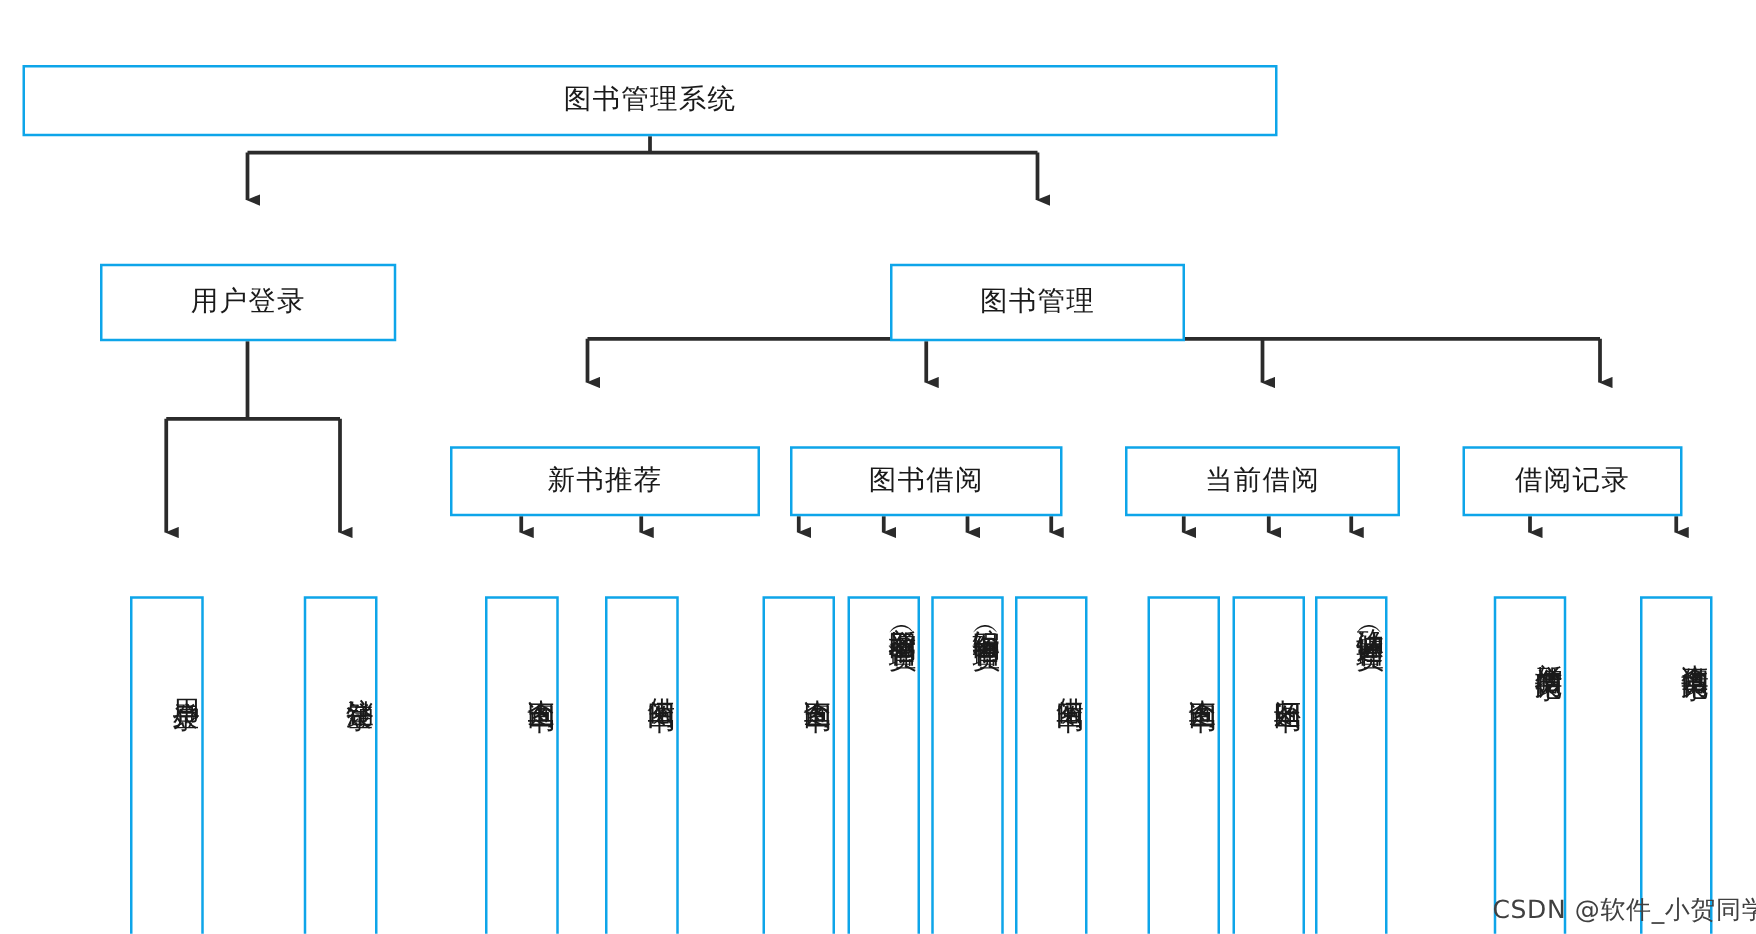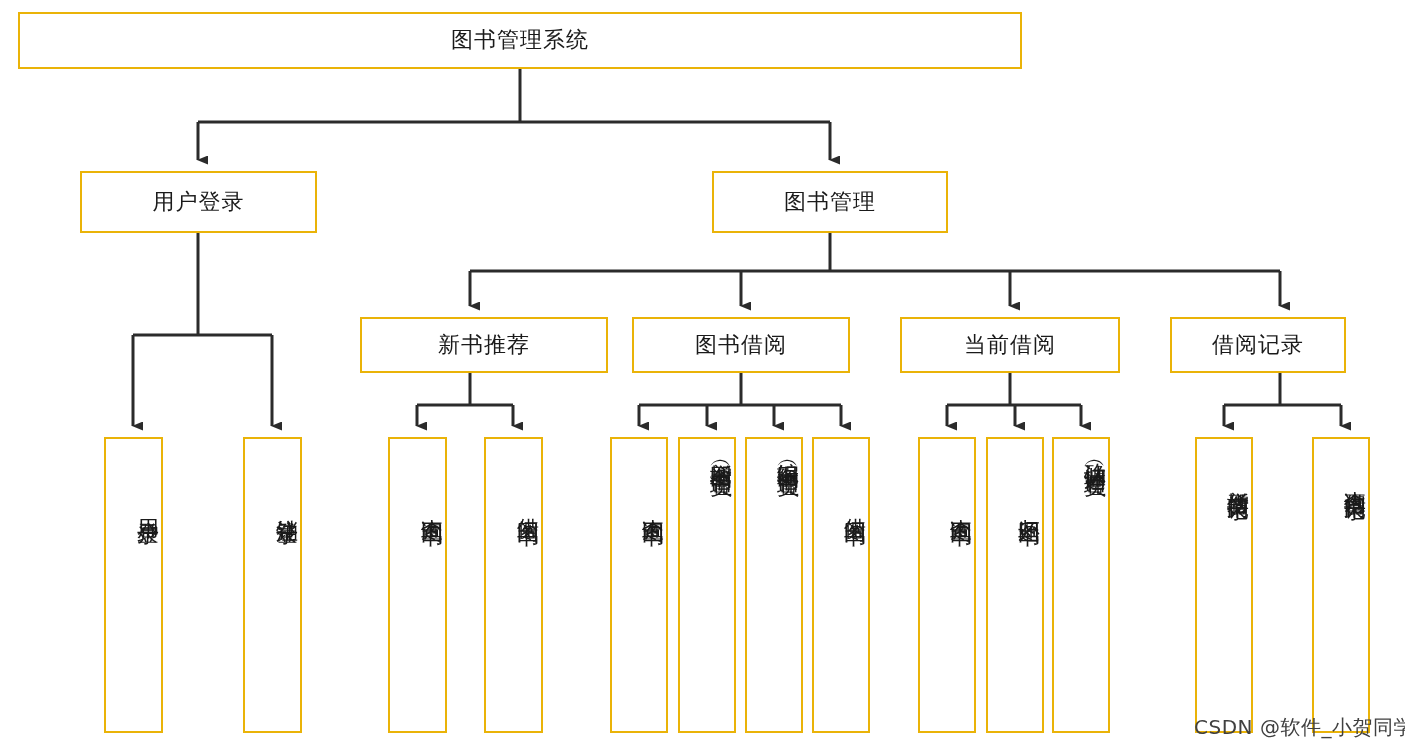--- a/index.html
+++ b/index.html
@@ -22,27 +22,28 @@
   #edge-layer {
     position: absolute;
     left: 0;
     top: 0;
     width: 1405px;
     height: 747px;
   }
   .node {
     position: absolute;
     box-sizing: border-box;
-    border: 2px solid #eab308;
+    border: 2px solid #0ea5e9;
     background: #ffffff;
     display: flex;
     align-items: center;
     justify-content: center;
     color: #1a1a1a;
     z-index: 2;
+    margin-top: 40px;
   }
   .node-h {
     font-size: 22px;
     letter-spacing: 1px;
     line-height: 1.1;
     white-space: nowrap;
   }
   .node-v {
     font-size: 22px;
     letter-spacing: 2px;

